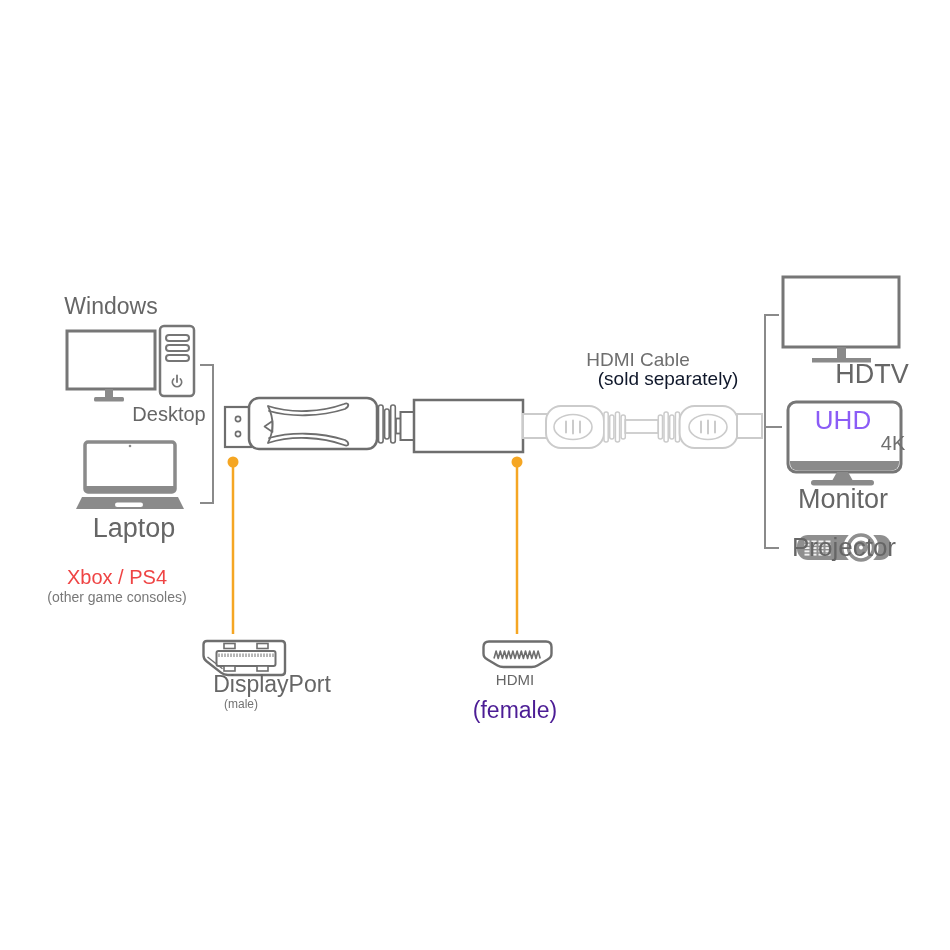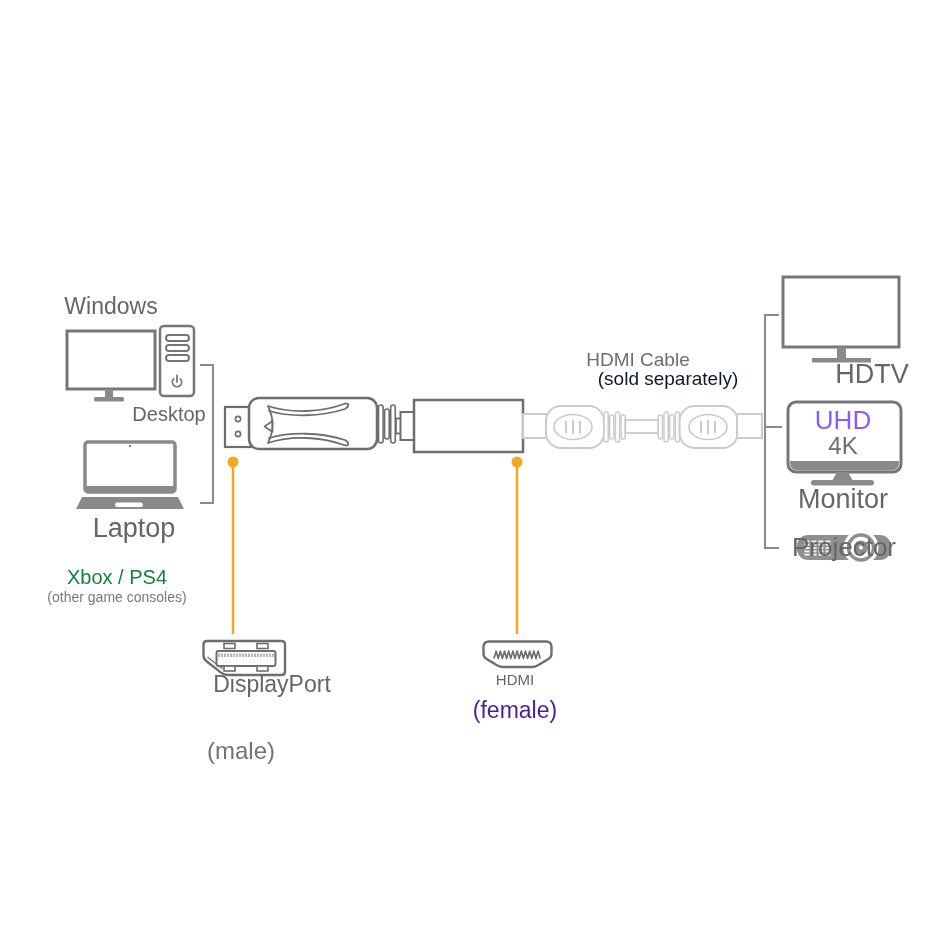--- a/index.html
+++ b/index.html
@@ -15,31 +15,31 @@
   .label {
     position: absolute;
     transform: translateX(-50%);
     white-space: nowrap;
     color: #666666;
     line-height: 1.05;
   }
   .lbl-windows   { left: 111px; top: 294px; font-size: 23px; }
   .lbl-desktop   { left: 133px; top: 404px; font-size: 20px; margin-left: 36px; }
   .lbl-laptop    { left: 134px; top: 514px; font-size: 27px; }
-  .lbl-consoles  { left: 117px; top: 567px; font-size: 20px; color: #15803d; }
+  .lbl-consoles  { left: 117px; top: 567px; font-size: 20px; color: #ef4444; }
   .lbl-consoles2 { left: 117px; top: 590px; font-size: 14px; color: #787878; }
   .lbl-cable1    { left: 638px; top: 350px; font-size: 19px; color: #6e6e6e; }
   .lbl-cable2    { left: 668px; top: 369px; font-size: 19px; color: #0f172a; }
   .lbl-hdtv      { left: 844px; top: 360px; font-size: 27px; margin-left: 28px; }
   .lbl-uhd       { left: 843px; top: 407px; font-size: 26px; color: #8b5cf6; }
-  .lbl-4k        { left: 843px; top: 433px; font-size: 24px; color: #6f6f6f; }
+  .lbl-4k        { left: 893px; top: 433px; font-size: 20px; color: #6f6f6f; }
   .lbl-monitor   { left: 843px; top: 485px; font-size: 27px; }
   .lbl-projector { left: 844px; top: 534px; font-size: 26px; }
   .lbl-dp        { left: 272px; top: 672px; font-size: 23px; }
-  .lbl-dp2       { left: 241px; top: 698px; font-size: 24px; color: #737373; margin-top: 40px; }
+  .lbl-dp2       { left: 241px; top: 698px; font-size: 12px; color: #737373; }
   .lbl-hdmi      { left: 515px; top: 672px; font-size: 15px; }
   .lbl-hdmi2     { left: 515px; top: 698px; font-size: 23px; color: #4c1d95; }
 </style>
 </head>
 <body>
 
 <div id="canvas">
 
   <svg id="art" width="950" height="950" viewBox="0 0 950 950">
 

